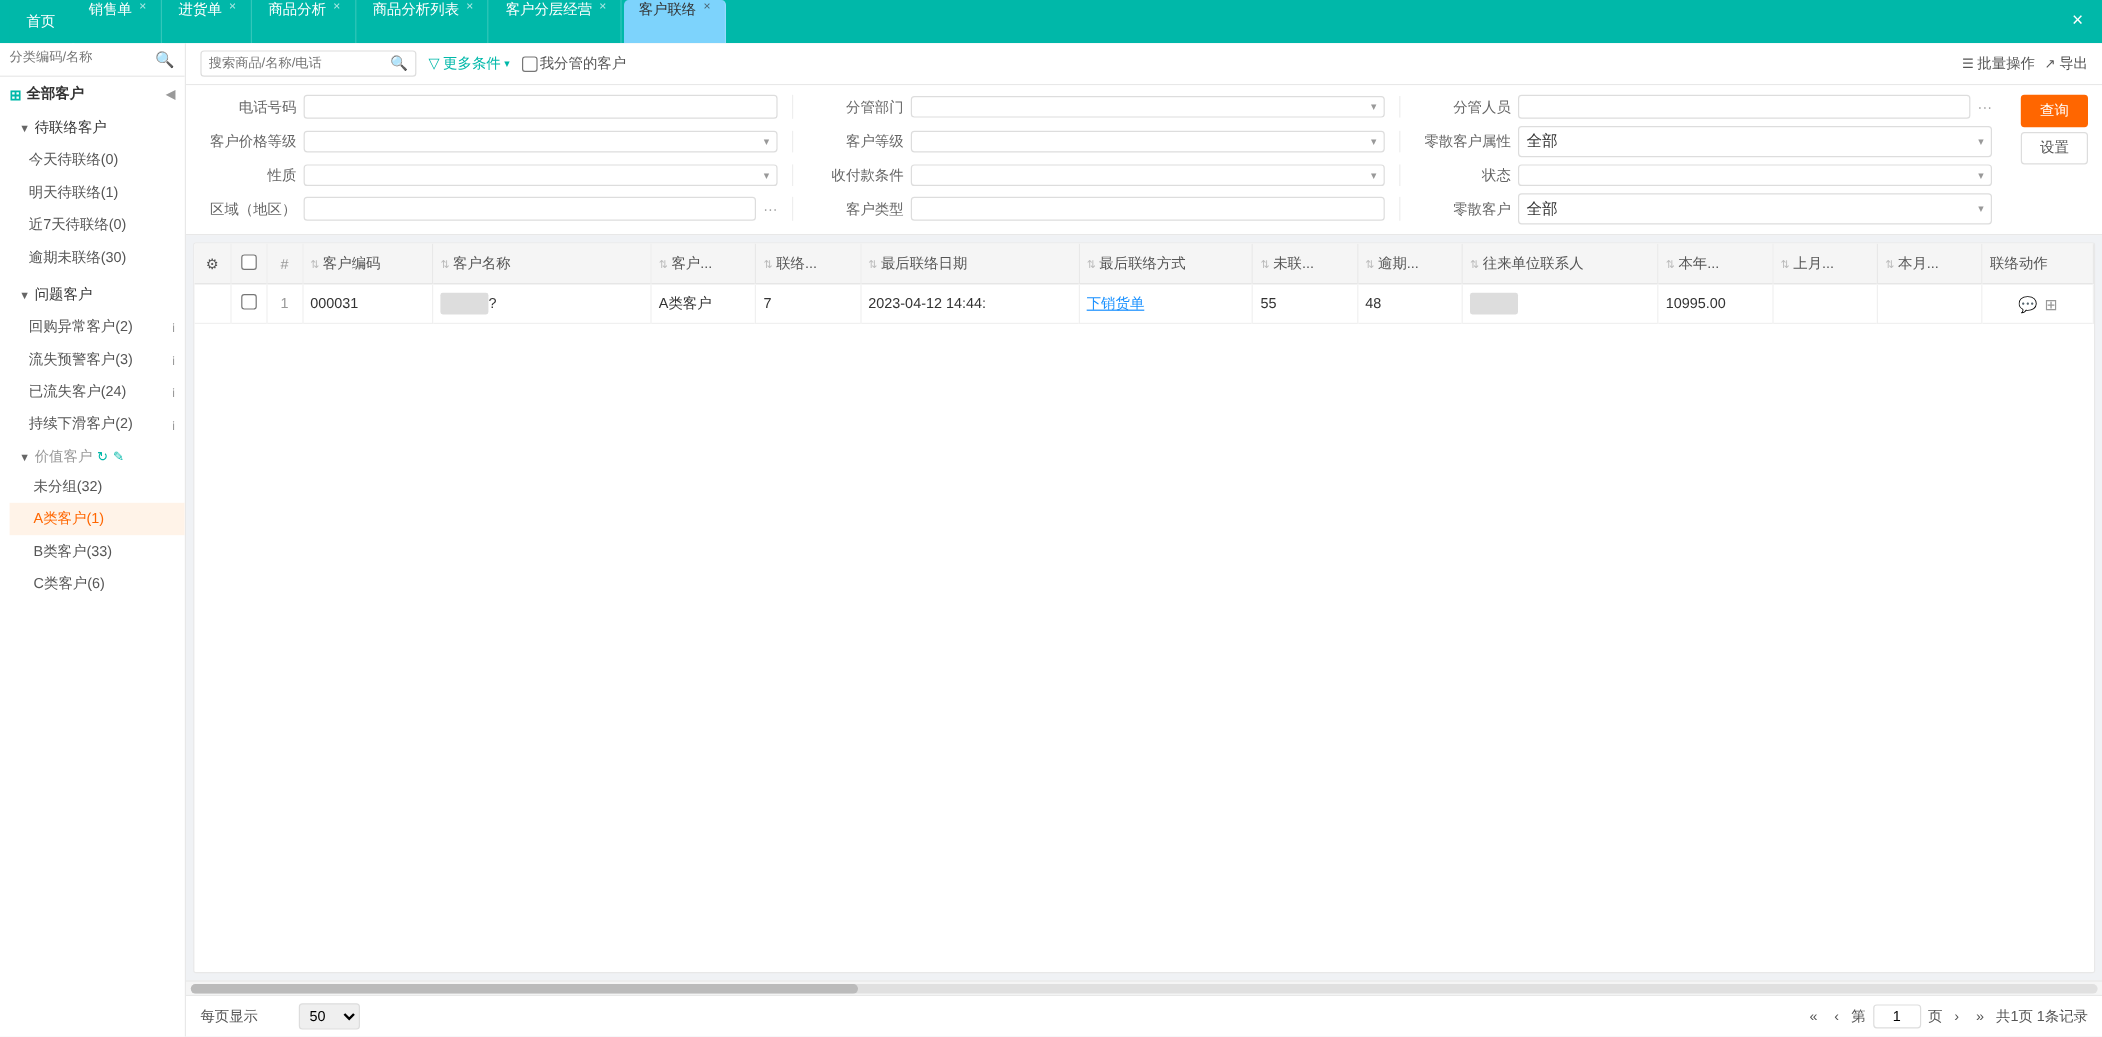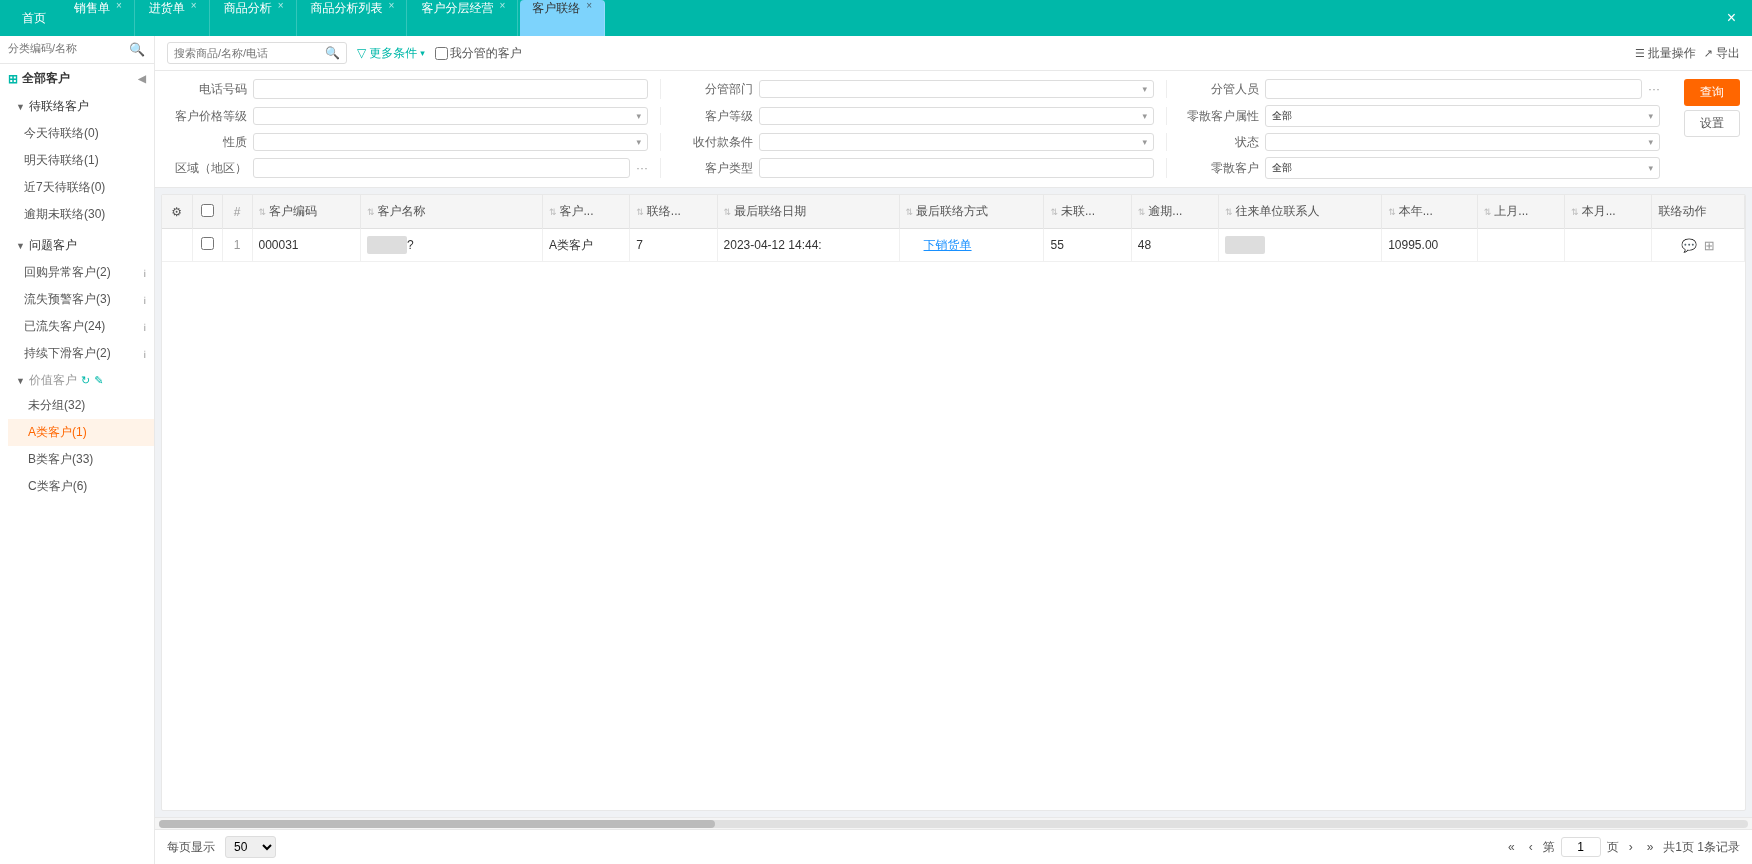--- a/index.html
+++ b/index.html
@@ -220,21 +220,21 @@
       outline: none;
       font-size: 11px;
       color: #333;
       min-width: 0;
       display: flex;
       align-items: center;
       justify-content: space-between;
       background: #fff;
       cursor: pointer;
     }
-    .filter-select-value { color: #333; font-size: 10px; }
+    .filter-select-value { color: #333; font-size: 13px; }
     .filter-select-value.placeholder { color: #999; }
     .chevron-down { font-size: 9px; color: #999; }
     .more-dots { color: #999; cursor: pointer; }
 
     .action-btns {
       display: flex;
       flex-direction: column;
       gap: 4px;
     }
     .btn-query {
@@ -289,21 +289,21 @@
     }
     tbody td {
       padding: 7px 6px;
       color: #333;
       border-right: 1px solid #f0f0f0;
       white-space: nowrap;
     }
     .gear-col { width: 30px; text-align: center; }
     .check-col { width: 30px; text-align: center; }
     .row-num-col { width: 30px; text-align: center; color: #999; }
-    .action-link { color: #1890ff; text-decoration: underline; cursor: pointer; margin-left: 18px; }
+    .action-link { color: #1890ff; text-decoration: underline; cursor: pointer; }
     .action-icons { display: flex; gap: 6px; justify-content: center; }
     .action-icon { color: #999; cursor: pointer; font-size: 13px; }
     .cell-blurred {
       background: #ddd;
       border-radius: 2px;
       color: transparent;
       user-select: none;
       padding: 2px 8px;
       display: inline-block;
       min-width: 40px;
@@ -329,20 +329,21 @@
       padding: 2px 4px;
       outline: none;
       font-size: 12px;
     }
     .per-page-select {
       border: 1px solid #ddd;
       border-radius: 3px;
       padding: 2px 4px;
       outline: none;
       font-size: 12px;
+      margin-left: 24px;
     }
 
     
     .scrollbar-area {
       height: 12px;
       background: #f5f5f5;
       border-top: 1px solid #e8e8e8;
       display: flex;
       align-items: center;
       padding: 2px 4px;

